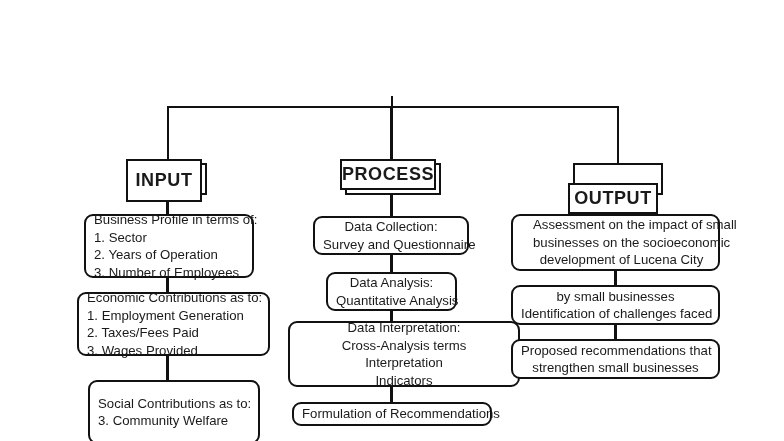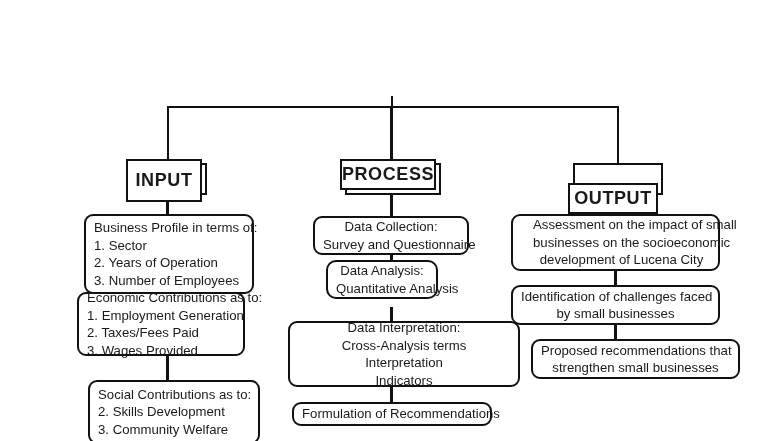--- a/index.html
+++ b/index.html
@@ -95,59 +95,58 @@
   <div class="line-v" style="left:390px; top:106px; height:57px;"></div>
   <div class="line-thin-v" style="left:617px; top:106px; height:57px;"></div>
 
   <div class="stage-shadow" style="left:131px; top:163px; width:76px; height:32px;"></div>
   <div class="stage" style="left:126px; top:159px; width:76px; height:43px;">
     <span class="stage-label">INPUT</span>
   </div>
 
   <div class="line-v" style="left:166px; top:189px; height:27px;"></div>
 
-  <div class="node left" style="left:84px; top:214px; width:170px; height:80px;">
+  <div class="node left" style="left:84px; top:214px; width:170px; height:64px;">
     <div class="ln">Business Profile in terms of:</div>
     <div class="ln">1. Sector</div>
     <div class="ln">2. Years of Operation</div>
     <div class="ln">3. Number of Employees</div>
   </div>
 
   <div class="line-v" style="left:166px; top:276px; height:18px;"></div>
 
-  <div class="node left" style="left:77px; top:292px; width:168px; height:64px;">
+  <div class="node left" style="left:77px; top:292px; width:193px; height:64px;">
     <div class="ln">Economic Contributions as to:</div>
     <div class="ln">1. Employment Generation</div>
     <div class="ln">2. Taxes/Fees Paid</div>
     <div class="ln">3. Wages Provided</div>
   </div>
 
   <div class="line-v" style="left:166px; top:354px; height:28px;"></div>
 
   <div class="node left" style="left:88px; top:380px; width:172px; height:64px;">
     <div class="ln">Social Contributions as to:</div>
-    <div class="ln">2. Skills Development</div>
     <div class="ln">3. Community Welfare</div>
   </div>
 
   <div class="stage-shadow" style="left:345px; top:163px; width:96px; height:32px;"></div>
   <div class="stage" style="left:340px; top:159px; width:96px; height:31px;">
     <span class="stage-label">PROCESS</span>
   </div>
 
   <div class="line-v" style="left:390px; top:189px; height:29px;"></div>
 
   <div class="node center" style="left:313px; top:216px; width:156px; height:39px;">
     <div class="ln">Data Collection:</div>
     <div class="ln">Survey and Questionnaire</div>
   </div>
 
   <div class="line-v" style="left:390px; top:253px; height:19px;"></div>
 
-  <div class="node center" style="left:326px; top:260px; width:112px; height:39px;border-radius:10px;">
+  <div class="node center" style="left:326px; top:272px; width:131px; height:39px;">
     <div class="ln">Data Analysis:</div>
     <div class="ln">Quantitative Analysis</div>
   </div>
 
   <div class="line-v" style="left:390px; top:307px; height:16px;"></div>
 
   <div class="node center" style="left:288px; top:321px; width:232px; height:66px;">
     <div class="ln">Data Interpretation:</div>
     <div class="ln">Cross-Analysis terms</div>
     <div class="ln">Interpretation</div>
@@ -169,24 +168,24 @@
 
   <div class="node center" style="left:511px; top:214px; width:209px; height:57px;padding-left:20px;">
     <div class="ln">Assessment on the impact of small</div>
     <div class="ln">businesses on the socioeconomic</div>
     <div class="ln">development of Lucena City</div>
   </div>
 
   <div class="line-v" style="left:614px; top:269px; height:18px;"></div>
 
   <div class="node center" style="left:511px; top:285px; width:209px; height:40px;">
+    <div class="ln">by small businesses</div>
     <div class="ln">Identification of challenges faced</div>
-    <div class="ln">by small businesses</div>
   </div>
 
   <div class="line-v" style="left:614px; top:323px; height:18px;"></div>
 
-  <div class="node center" style="left:511px; top:339px; width:209px; height:40px;margin-left:20px;">
+  <div class="node center" style="left:511px; top:339px; width:209px; height:40px;">
     <div class="ln">Proposed recommendations that</div>
     <div class="ln">strengthen small businesses</div>
   </div>
 
 </div>
 
 </body></html>

